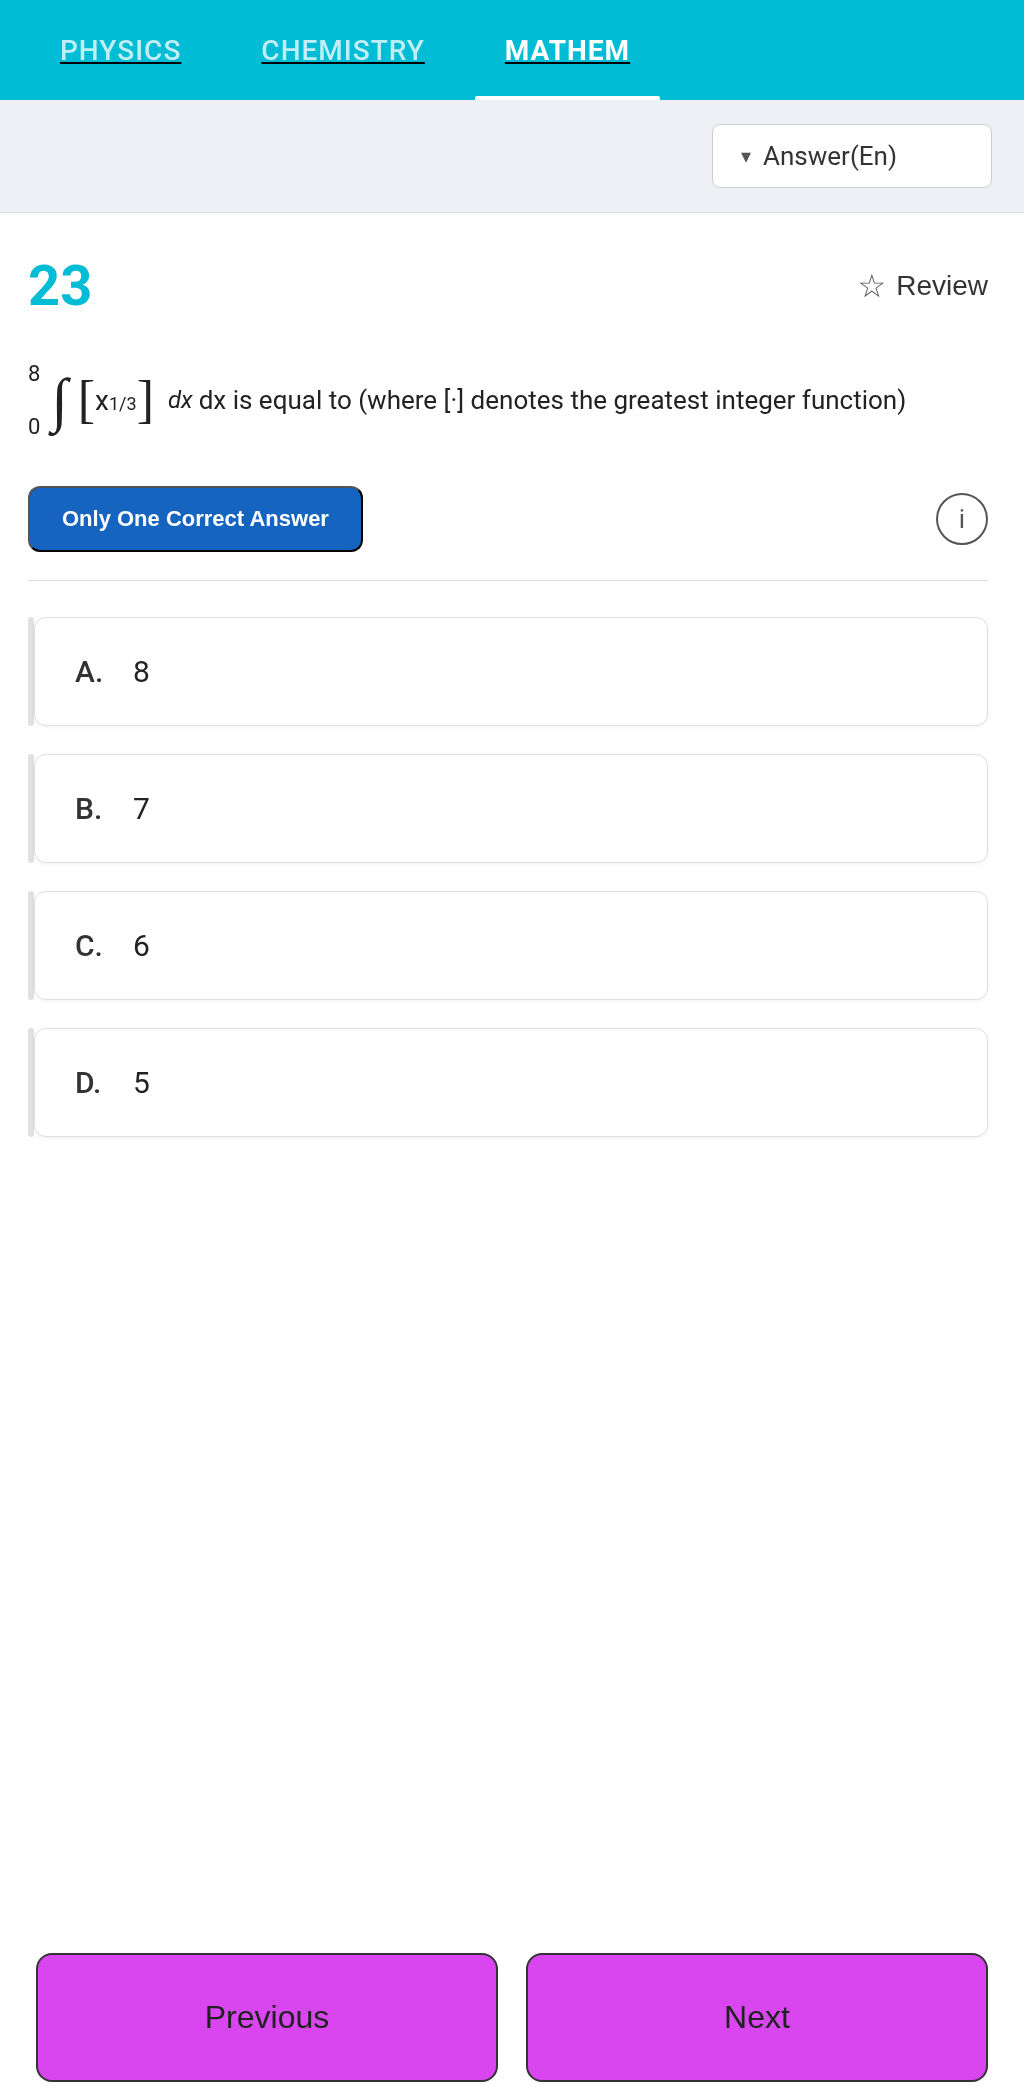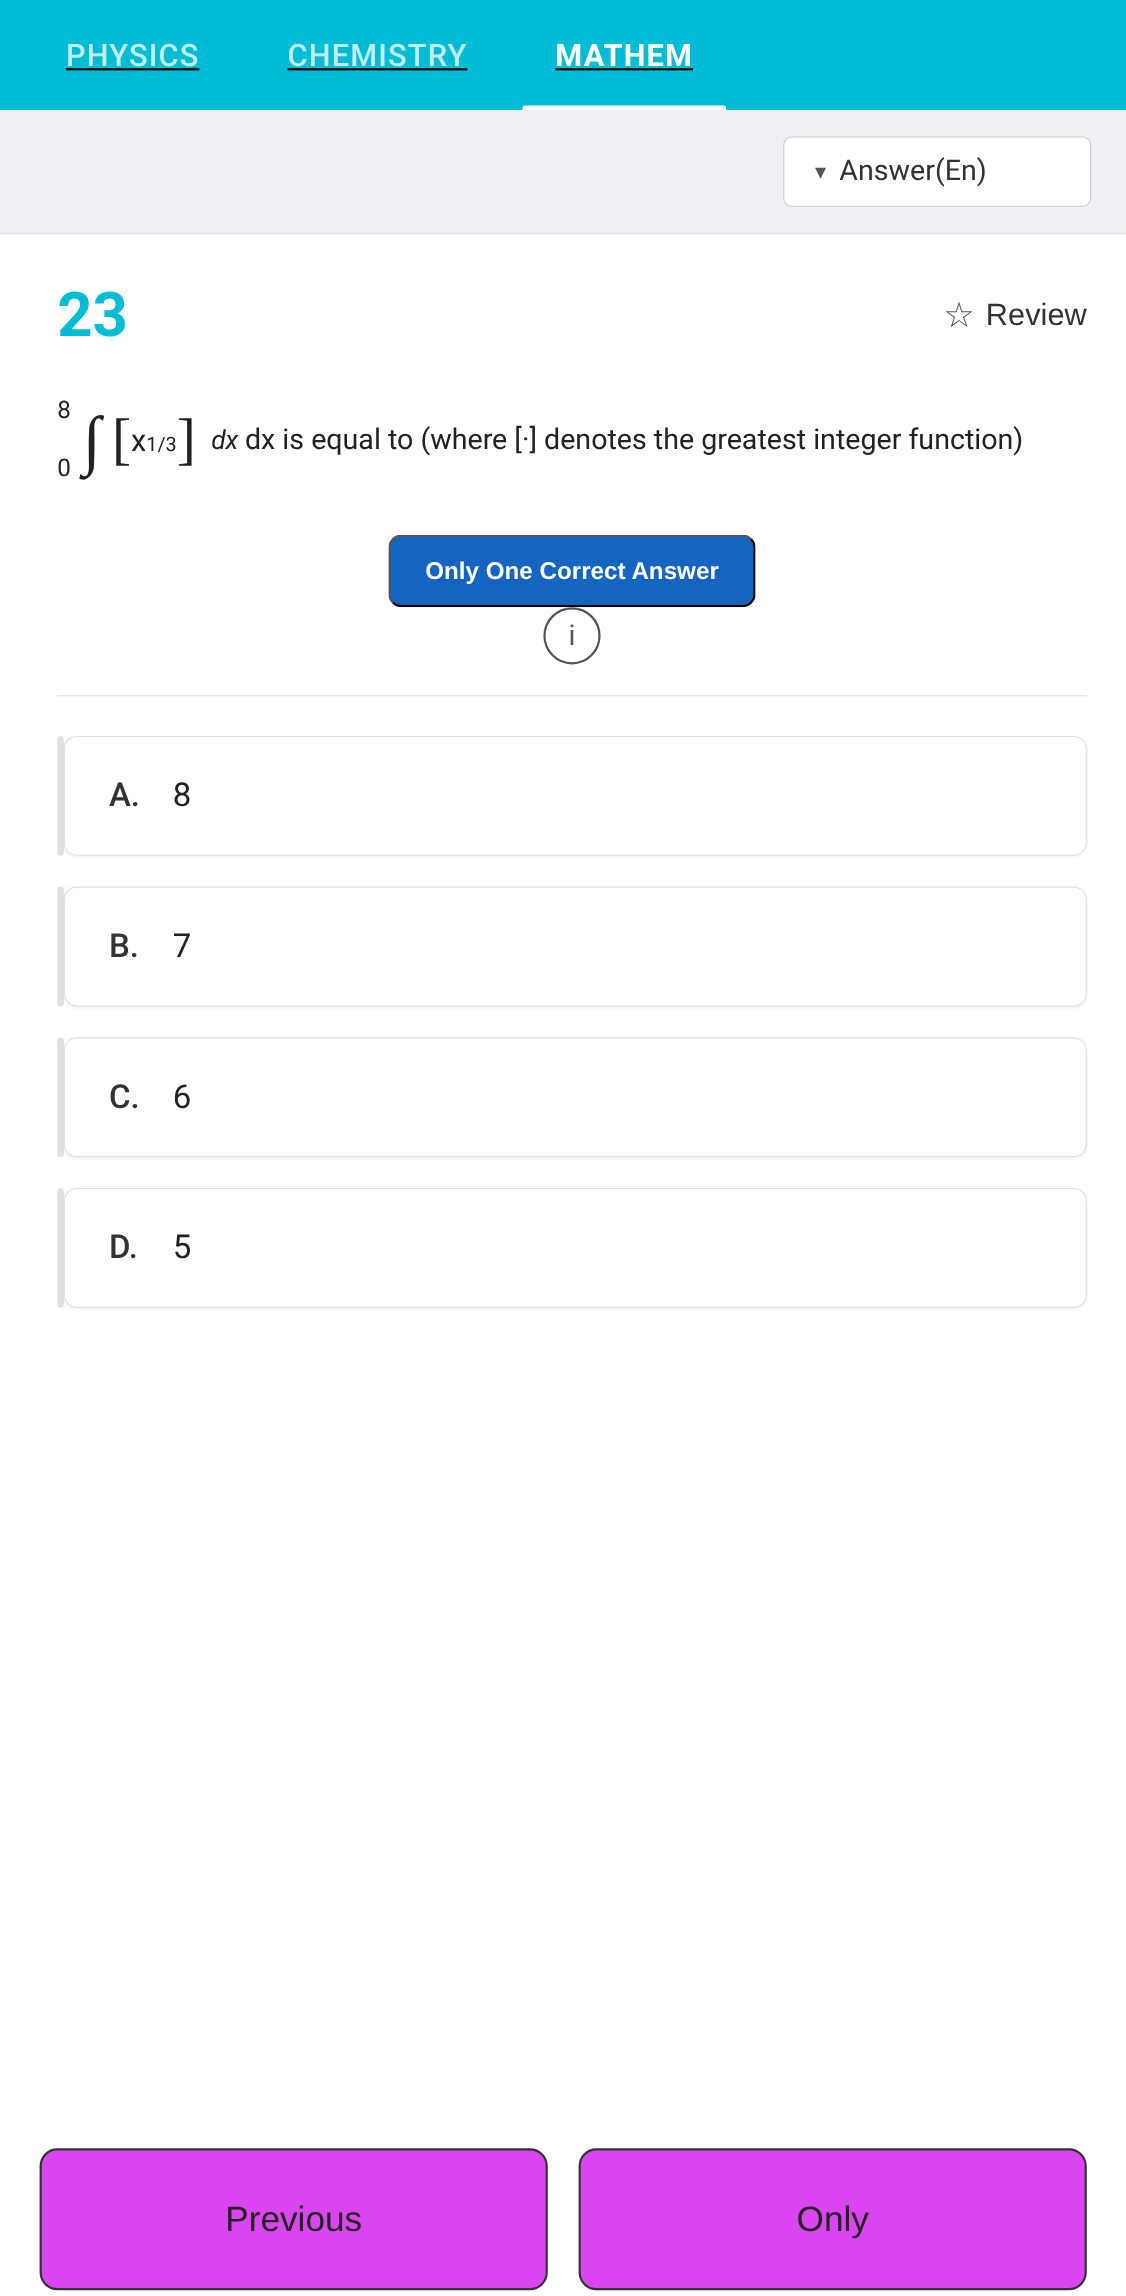--- a/index.html
+++ b/index.html
@@ -70,21 +70,21 @@
       min-width: 280px;
     }
     .language-selector .chevron {
       color: #555;
       font-size: 20px;
     }
 
     
     .main-content {
       background: white;
-      padding: 40px 36px 36px 52px;
+      padding: 40px 36px 36px 28px;
       min-height: 1700px;
     }
 
     
     .question-header {
       display: flex;
       justify-content: space-between;
       align-items: center;
       margin-bottom: 36px;
     }
@@ -162,21 +162,20 @@
       font-style: italic;
       font-size: 24px;
     }
 
     
     .answer-type-row {
       display: flex;
       justify-content: space-between;
       align-items: center;
       margin-bottom: 28px;
-      flex-direction: column;
     }
     .answer-type-badge {
       background: #1565c0;
       color: white;
       font-size: 22px;
       font-weight: 600;
       padding: 18px 32px;
       border-radius: 12px;
       cursor: pointer;
     }
@@ -359,14 +358,14 @@
         <span class="option-value">5</span>
       </div>
     </div>
 
   </div>
 
 </div>
 
 <div class="nav-buttons">
   <button class="nav-btn">Previous</button>
-  <button class="nav-btn">Only</button>
+  <button class="nav-btn">Next</button>
 </div>
 
 </body></html>

